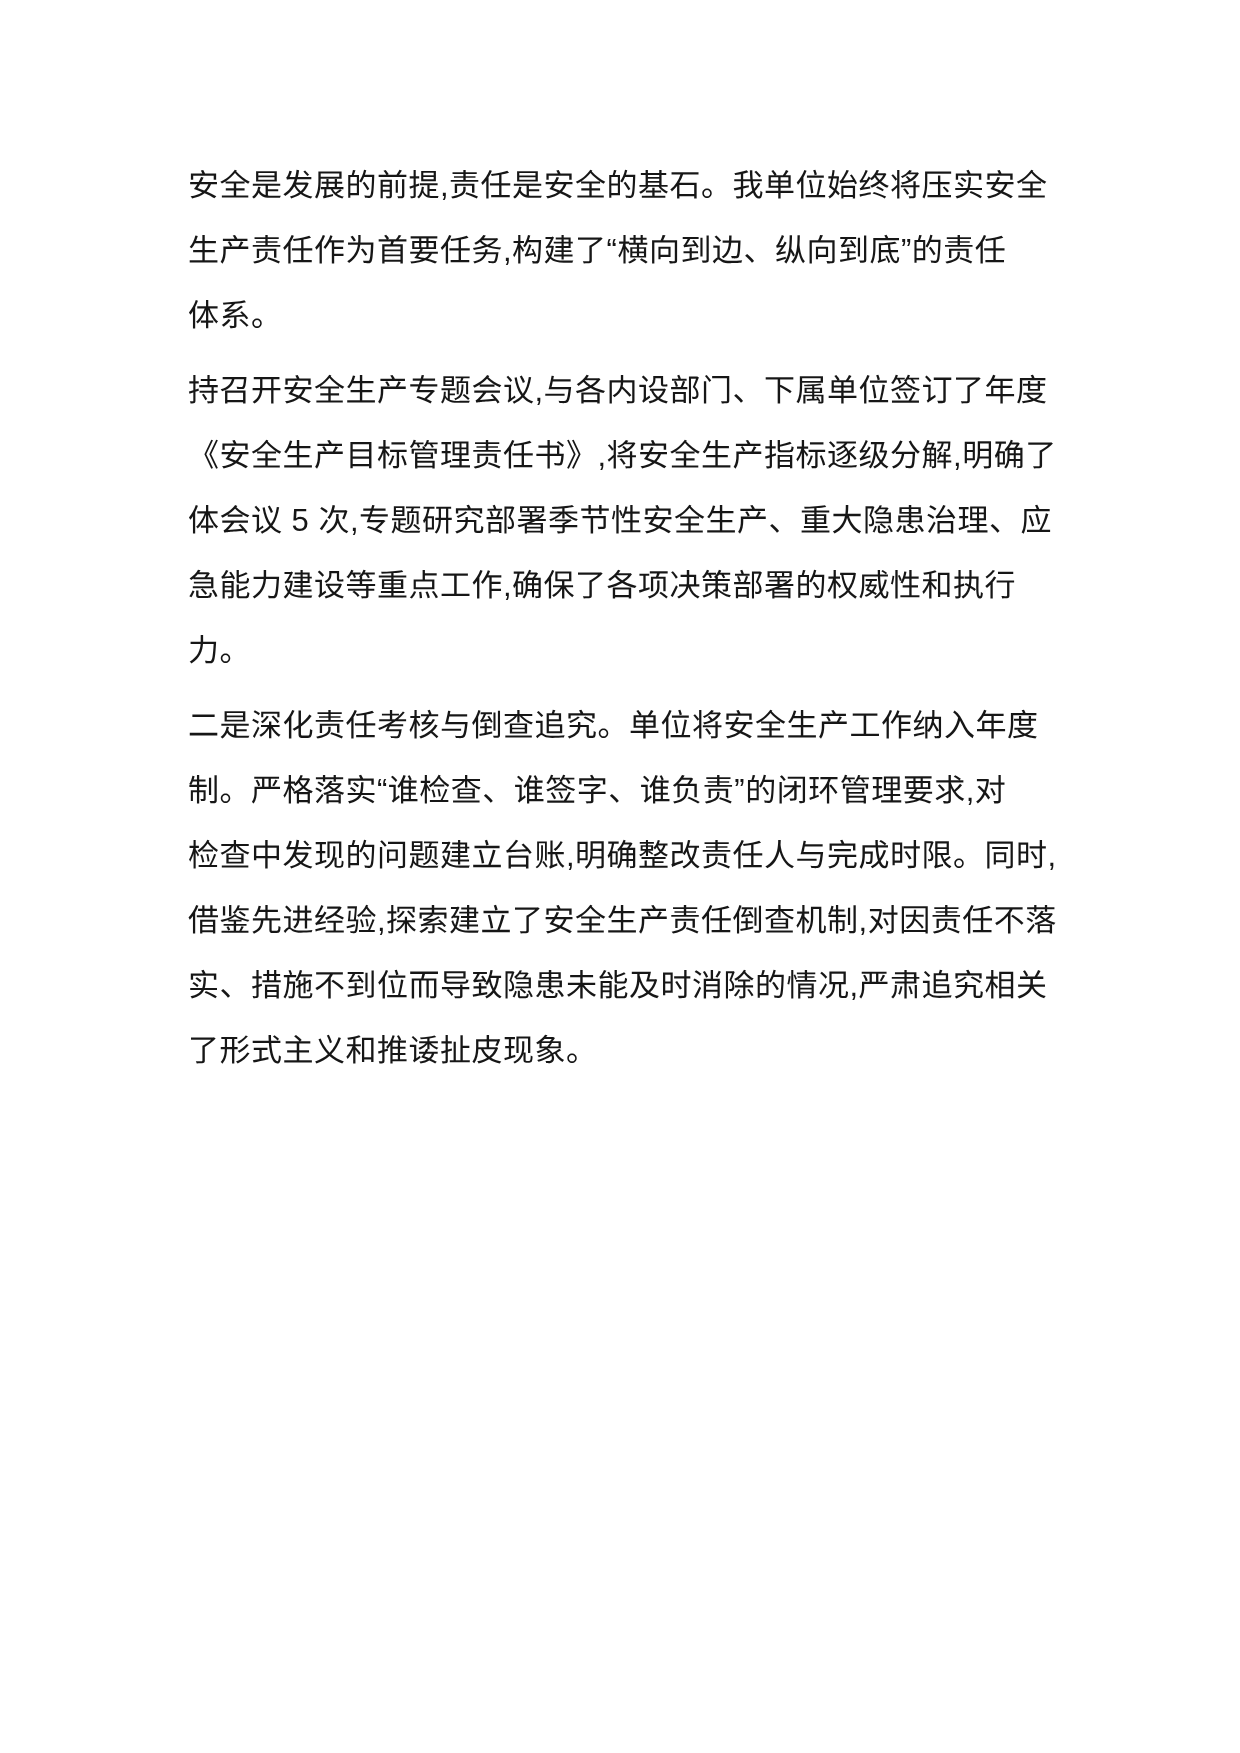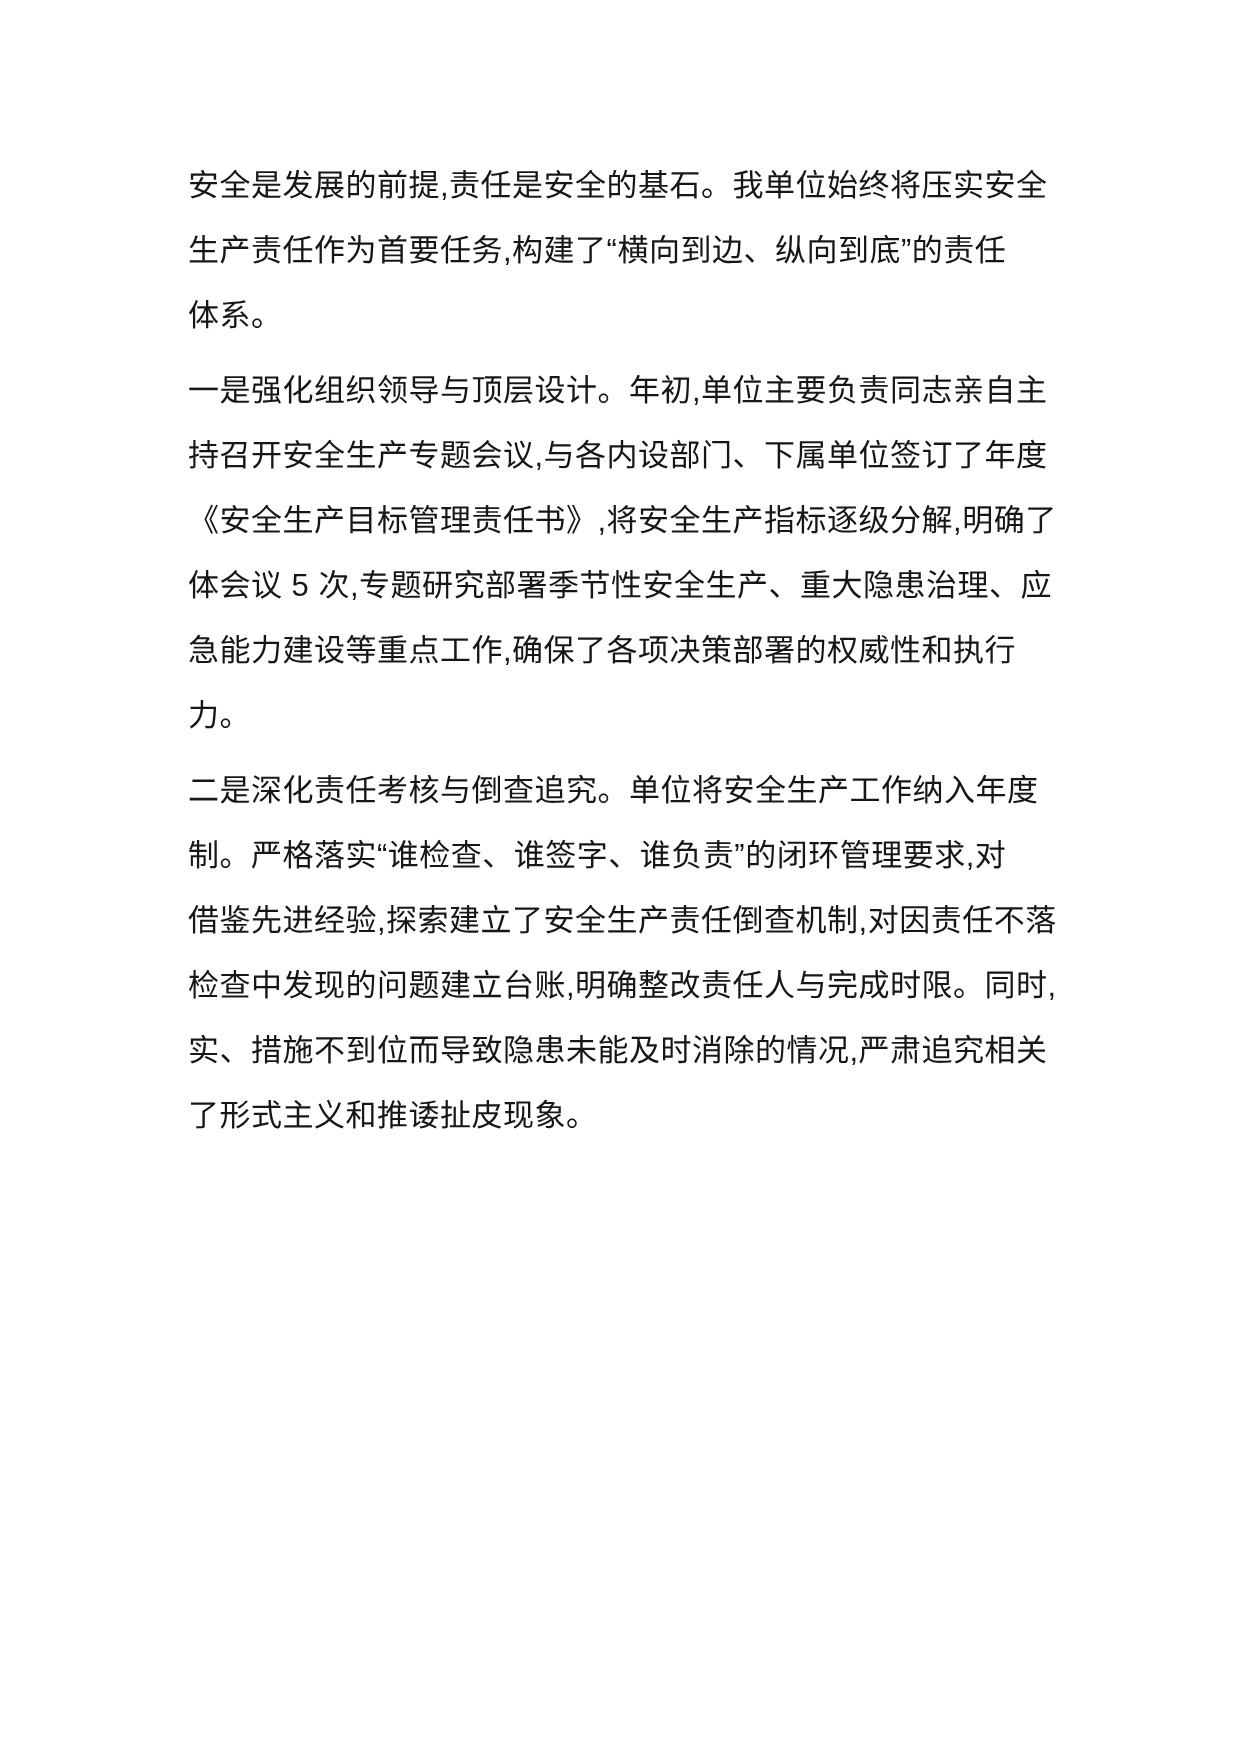--- a/index.html
+++ b/index.html
@@ -39,29 +39,28 @@
 <body style="background: rgb(255, 255, 255);">
 
 <div class="doc-page">
   <div class="doc-body" style="color: rgb(22, 22, 22);">
       <div class="paragraph">
         <div class="text-line">安全是发展的前提,责任是安全的基石。我单位始终将压实安全</div>
         <div class="text-line">生产责任作为首要任务,构建了“横向到边、纵向到底”的责任</div>
         <div class="text-line">体系。</div>
       </div>
       <div class="paragraph">
-        <div class="text-line">一是强化组织领导与顶层设计。年初,单位主要负责同志亲自主</div>
         <div class="text-line">持召开安全生产专题会议,与各内设部门、下属单位签订了年度</div>
         <div class="text-line">《安全生产目标管理责任书》,将安全生产指标逐级分解,明确了</div>
         <div class="text-line">体会议 5 次,专题研究部署季节性安全生产、重大隐患治理、应</div>
         <div class="text-line">急能力建设等重点工作,确保了各项决策部署的权威性和执行</div>
         <div class="text-line">力。</div>
       </div>
       <div class="paragraph">
         <div class="text-line">二是深化责任考核与倒查追究。单位将安全生产工作纳入年度</div>
         <div class="text-line">制。严格落实“谁检查、谁签字、谁负责”的闭环管理要求,对</div>
+        <div class="text-line">检查中发现的问题建立台账,明确整改责任人与完成时限。同时,</div>
         <div class="text-line">借鉴先进经验,探索建立了安全生产责任倒查机制,对因责任不落</div>
-        <div class="text-line">检查中发现的问题建立台账,明确整改责任人与完成时限。同时,</div>
         <div class="text-line">实、措施不到位而导致隐患未能及时消除的情况,严肃追究相关</div>
         <div class="text-line">了形式主义和推诿扯皮现象。</div>
       </div>
     </div>
 </div>
 
 </body></html>

